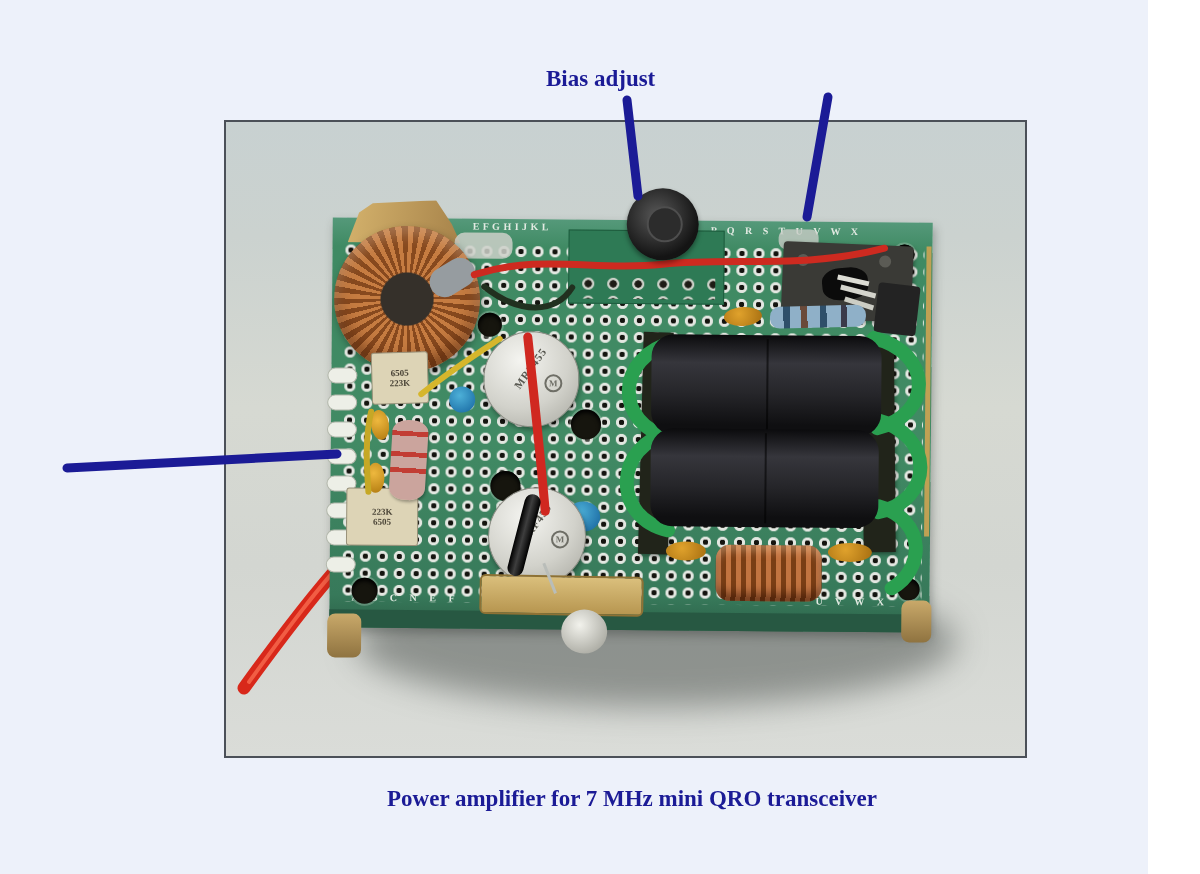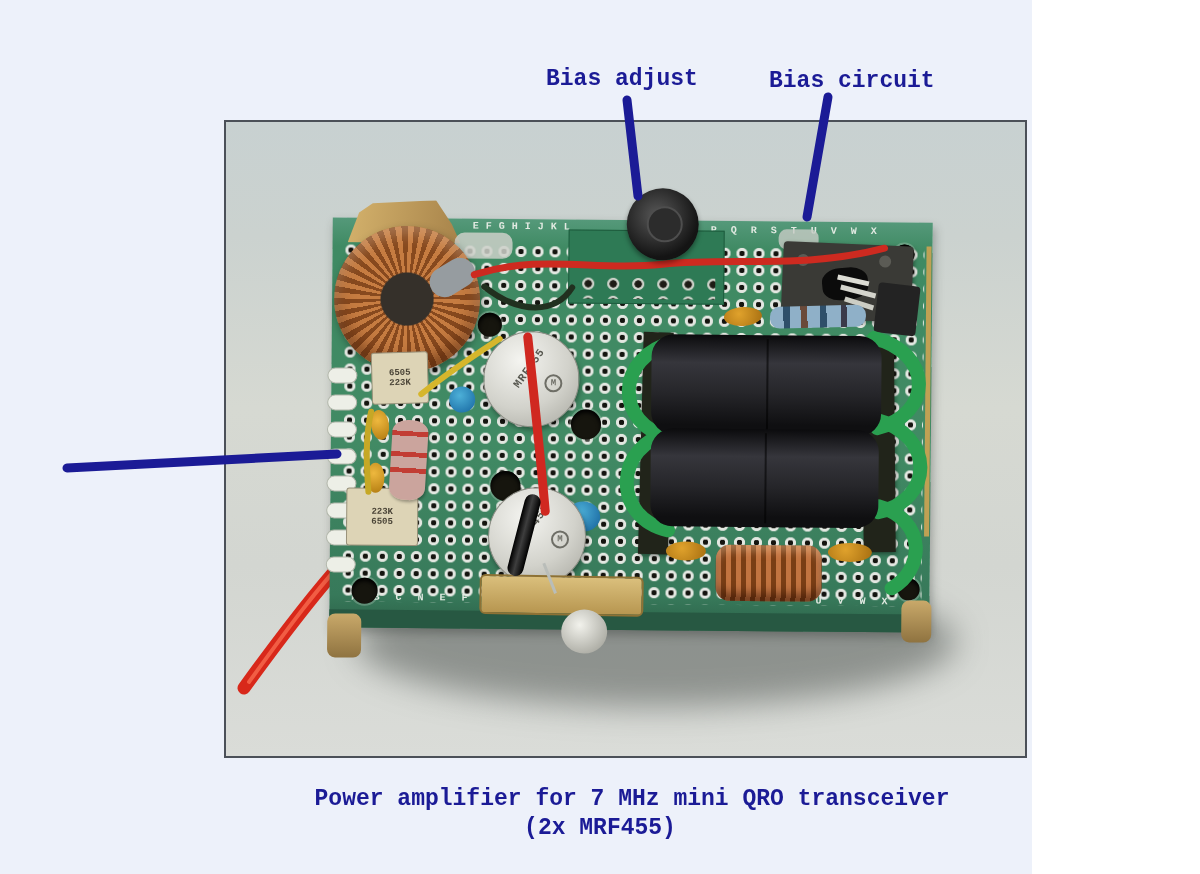--- a/index.html
+++ b/index.html
@@ -1,18 +1,18 @@
 <!DOCTYPE html>
 <html style="--annotation-navy: #1b1b96; --page-background: #edf1fa; --pcb-green: #418a64; --photo-background: #d3d8d3;"><head>
 <meta charset="utf-8">
 <style>
   html,body{margin:0;padding:0;}
-  .page{position:relative;width:1032px;height:874px;overflow:hidden;
+  .page{position:relative;width:1148px;height:874px;overflow:hidden;
         background:var(--page-background,#edf1fa);
-        font-family:Liberation Mono, monospace;}
+        font-family:Liberation Serif, serif;}
   .abs{position:absolute;}
   .label{color:var(--annotation-navy,#1b1b96);font-weight:bold;font-size:23px;white-space:nowrap;}
   .caption{left:0;width:1200px;text-align:center;color:var(--annotation-navy,#1b1b96);
            font-weight:bold;font-size:23px;}
   .photo{left:195px;top:120px;width:803px;height:638px;box-sizing:border-box;
          border:2px solid #4b5058;
          background:linear-gradient(180deg,#c8d1d1 0%,#cbd2cf 18%,#d6d9d2 45%,#d3d6d1 70%,#dadcd8 100%);margin-left:29px;}
   .board-shadow{left:130px;top:455px;width:600px;height:130px;border-radius:50%;
          background:rgba(82,88,84,.55);filter:blur(16px);}
   .board{left:105px;top:98px;width:600px;height:410px;transform:rotate(.5deg);
@@ -46,24 +46,22 @@
         border-radius:14px;box-shadow:inset 0 6px 8px rgba(255,220,180,.35),inset 0 -8px 10px rgba(40,10,0,.5);}
   .arrow{stroke:var(--annotation-navy,#1b1b96);stroke-width:9;stroke-linecap:round;fill:none;}
   svg{display:block;}
 </style>
 </head>
 <body>
 
 <div class="page">
 
   <div class="abs label" style="left:546px;top:66px;">Bias adjust</div>
-  <div class="abs label" style="left:769px;top:68px;">Bias circuit</div>
 
   <div class="abs caption" style="top:786px;padding-left:32px;">Power amplifier for 7 MHz mini QRO transceiver</div>
-  <div class="abs caption" style="top:815px;">(2x MRF455)</div>
 
   <div class="abs photo">
 
     <div class="abs board-shadow"></div>
 
     <svg class="abs" style="left:0;top:0;" width="803" height="634">
       <path d="M128,428 C95,462 55,515 18,566" stroke="#d8281a" stroke-width="13" stroke-linecap="round" fill="none"></path>
       <path d="M125,431 C93,463 57,513 23,560" stroke="#ff7a5a" stroke-width="4" stroke-linecap="round" fill="none" opacity=".65"></path>
     </svg>
 

